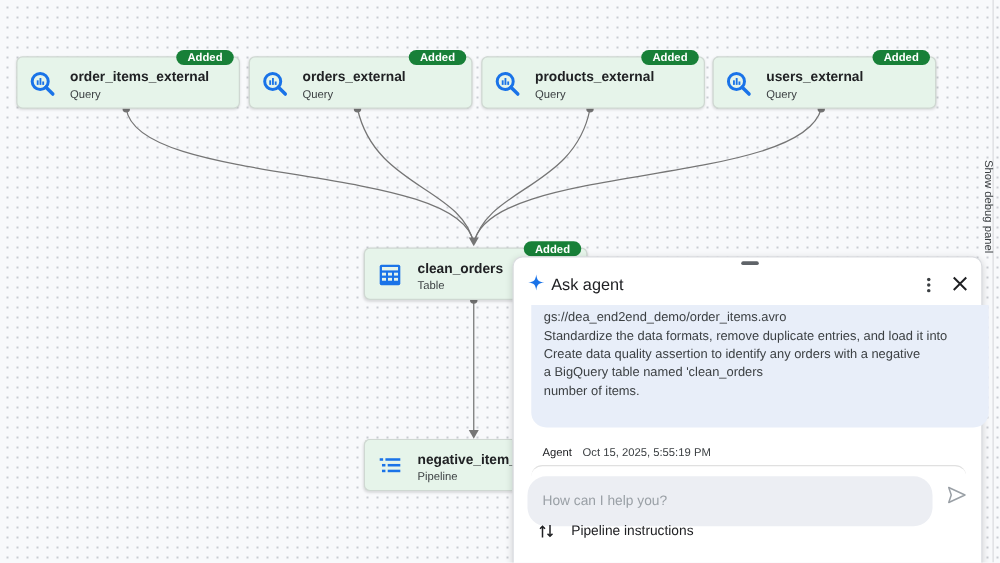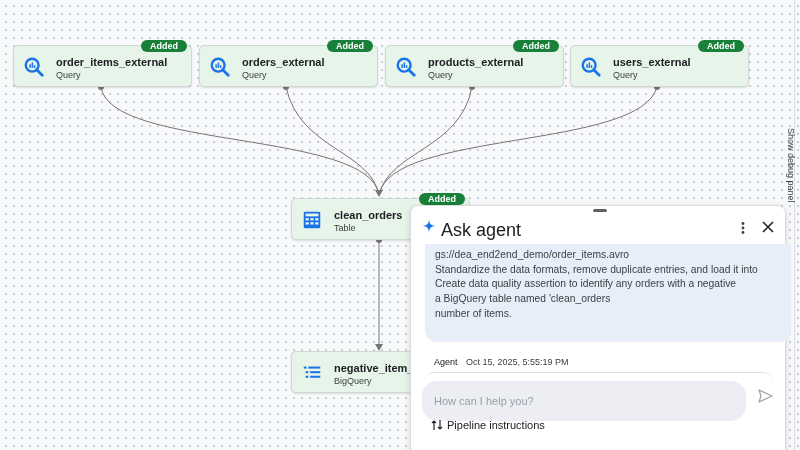--- a/index.html
+++ b/index.html
@@ -27,41 +27,41 @@
     padding:1px 9px; border-radius:8px; line-height:10px;
   }
   .clip { overflow:hidden; }
   .panel {
     position:absolute; left:410px; top:205px; width:376px; height:250px;
     background:#fff; border:1px solid #dadce0; border-radius:8px 8px 0 0;
     box-shadow: 0 2px 6px rgba(0,0,0,0.15);
     box-sizing:border-box;
   }
   .drag-handle { position:absolute; left:182px; top:3px; width:14px; height:3px; background:#5f6368; border-radius:2px; }
-  .panel-title { position:absolute; left:30px; top:14px; font-size:18px; color:#202124; }
+  .panel-title { position:absolute; left:30px; top:14px; font-size:13px; color:#202124; }
   .sparkle { position:absolute; left:11px; top:13px; width:14px; height:14px; }
   .kebab { position:absolute; left:330px; top:16px; width:4px; height:12px; }
   .close { position:absolute; left:350px; top:14px; width:14px; height:14px; }
   .msg {
     position:absolute; left:14px; top:38px; width:366px; height:98px;
     background:#e8eef9; border-radius:0 0 12px 12px; box-sizing:border-box;
     padding:4px 10px; font-size:10.3px; line-height:14.7px; color:#3c4043;
   }
   .msg div { white-space:nowrap; overflow:hidden; }
   .agent-line { position:absolute; left:23px; top:151px; font-size:9px; color:#3c4043; }
   .agent-line .who { color:#202124; margin-right:6px; }
   .divider { position:absolute; left:14px; top:166px; width:348px; height:8px; border-top:1px solid #e0e0e0; border-radius:12px 12px 0 0; }
   .input {
     position:absolute; left:11px; top:175px; width:324px; height:40px;
     background:#eceef3; border:none; border-radius:15px; box-sizing:border-box;
     padding:0 12px; font-size:11px; color:#3c4043; font-family:"Liberation Sans", sans-serif; outline:none;
   }
   .input::placeholder { color:#9aa0a6; }
   .send { position:absolute; left:346px; top:182px; width:16px; height:16px; }
-  .pipeline { position:absolute; left:20px; top:213px; font-size:11px; color:#202124; display:flex; align-items:center; gap:4px; cursor:pointer; }
+  .pipeline { position:absolute; left:20px; top:213px; font-size:11px; color:#202124; display:flex; align-items:center; gap:14px; cursor:pointer; }
   .debug-strip { position:absolute; left:794px; top:0; width:1px; height:450px; background:#dadce0; }
   .debug-text {
     position:absolute; left:796px; top:128px; font-size:9px; color:#3c4043;
     transform: rotate(90deg); transform-origin: left top; white-space:nowrap; width:120px;
   }
 </style>
 </head>
 <body>
 
 <svg class="edges" viewBox="0 0 800 450">
@@ -158,21 +158,21 @@
     <g fill="#1a73e8">
       <rect x="3" y="5" width="3" height="2.2"></rect>
         <rect x="8" y="5" width="13" height="2.2"></rect>
       <rect x="5" y="10" width="3" height="2.2"></rect>
         <rect x="10" y="10" width="11" height="2.2"></rect>
       <rect x="5" y="15" width="3" height="2.2"></rect>
         <rect x="10" y="15" width="11" height="2.2"></rect>
     </g>
   </svg>
   <span class="name">negative_item_a</span>
-  <span class="type">BigQuery</span>
+  <span class="type">Pipeline</span>
 </div>
 
 <div class="debug-strip"></div>
 <div class="debug-text">Show debug panel</div>
 
 <div class="panel">
   <div class="drag-handle"></div>
   <svg class="sparkle" viewBox="0 0 24 24">
     <path d="M12 1 C 13 9, 15 11, 23 12 C 15 13, 13 15, 12 23 C 11 15, 9 13, 1 12 C 9 11, 11 9, 12 1 Z" fill="#1a73e8"></path>
   </svg>

